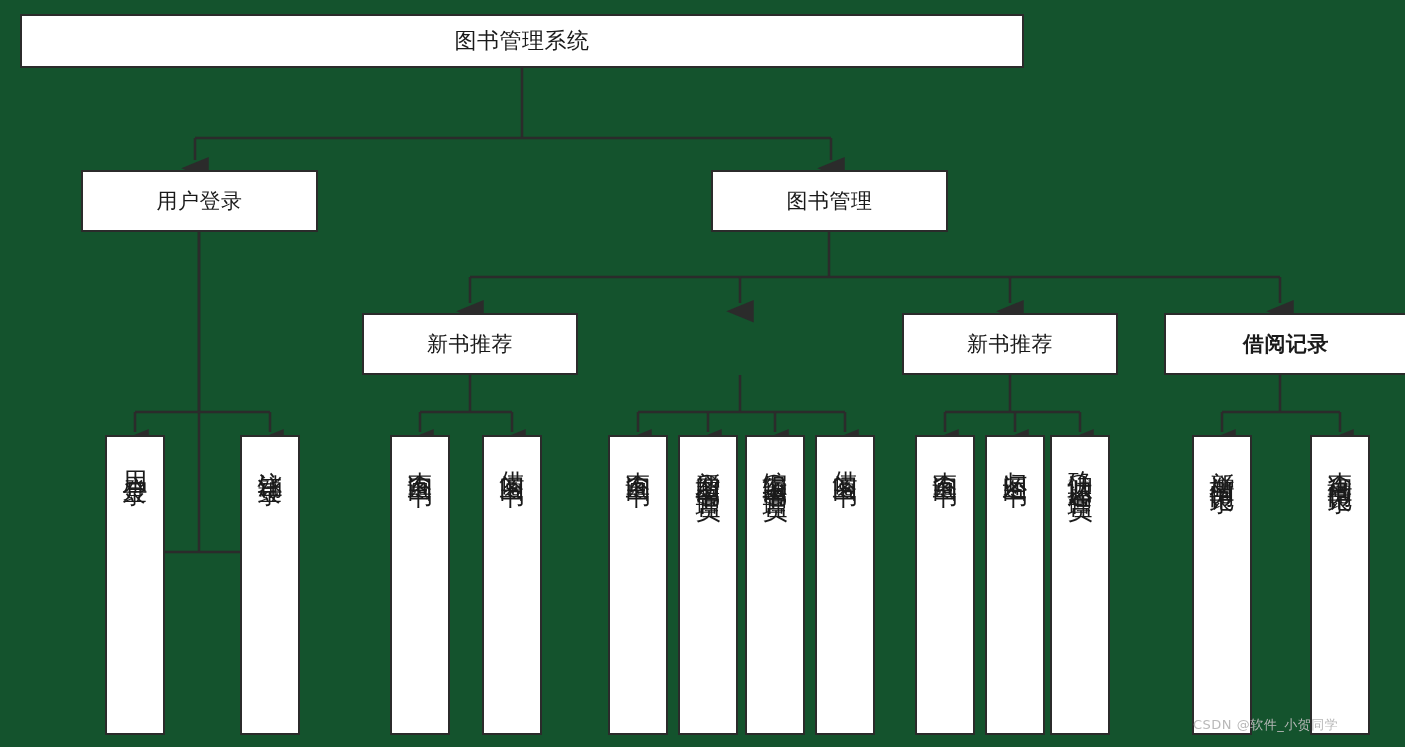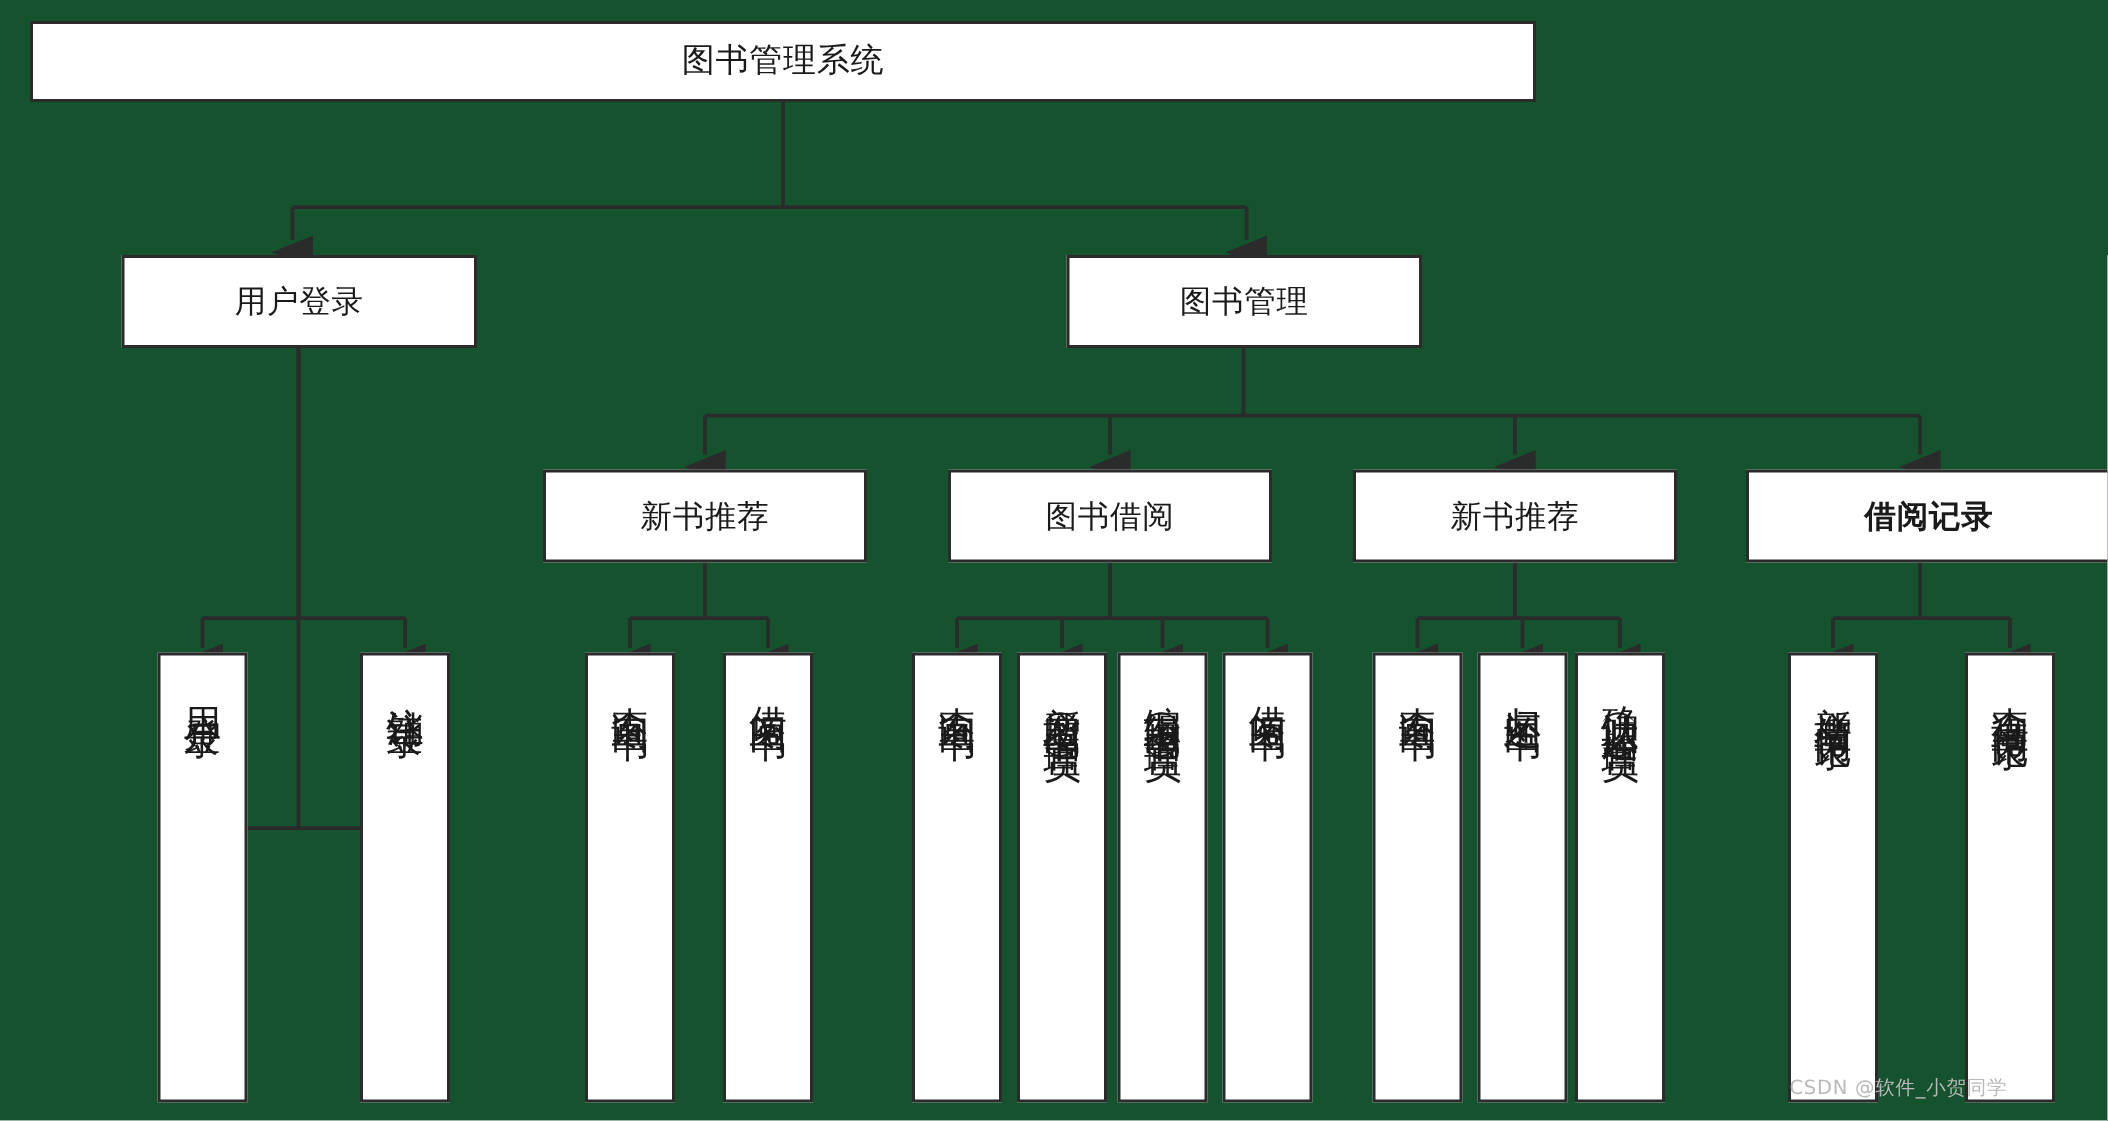--- a/index.html
+++ b/index.html
@@ -140,23 +140,20 @@
   <div class="node h" style="left:81px; top:170px; width:237px; height:62px;">
     <span class="node-label">用户登录</span>
   </div>
   <div class="node h" style="left:711px; top:170px; width:237px; height:62px;">
     <span class="node-label">图书管理</span>
   </div>
 
   <div class="node h" style="left:362px; top:313px; width:216px; height:62px;">
     <span class="node-label">新书推荐</span>
   </div>
-  <div class="node h" style="left:632px; top:313px; width:216px; height:62px;">
-    <span class="node-label">图书借阅</span>
-  </div>
   <div class="node h" style="left:902px; top:313px; width:216px; height:62px;">
     <span class="node-label">新书推荐</span>
   </div>
   <div class="node h" style="left:1164px; top:313px; width:244px; height:62px;font-weight:bold;">
     <span class="node-label">借阅记录</span>
   </div>
 
   <div class="node v" style="left:105px; top:435px; width:60px; height:300px;">
     <span class="node-label">用户登录</span>
   </div>

